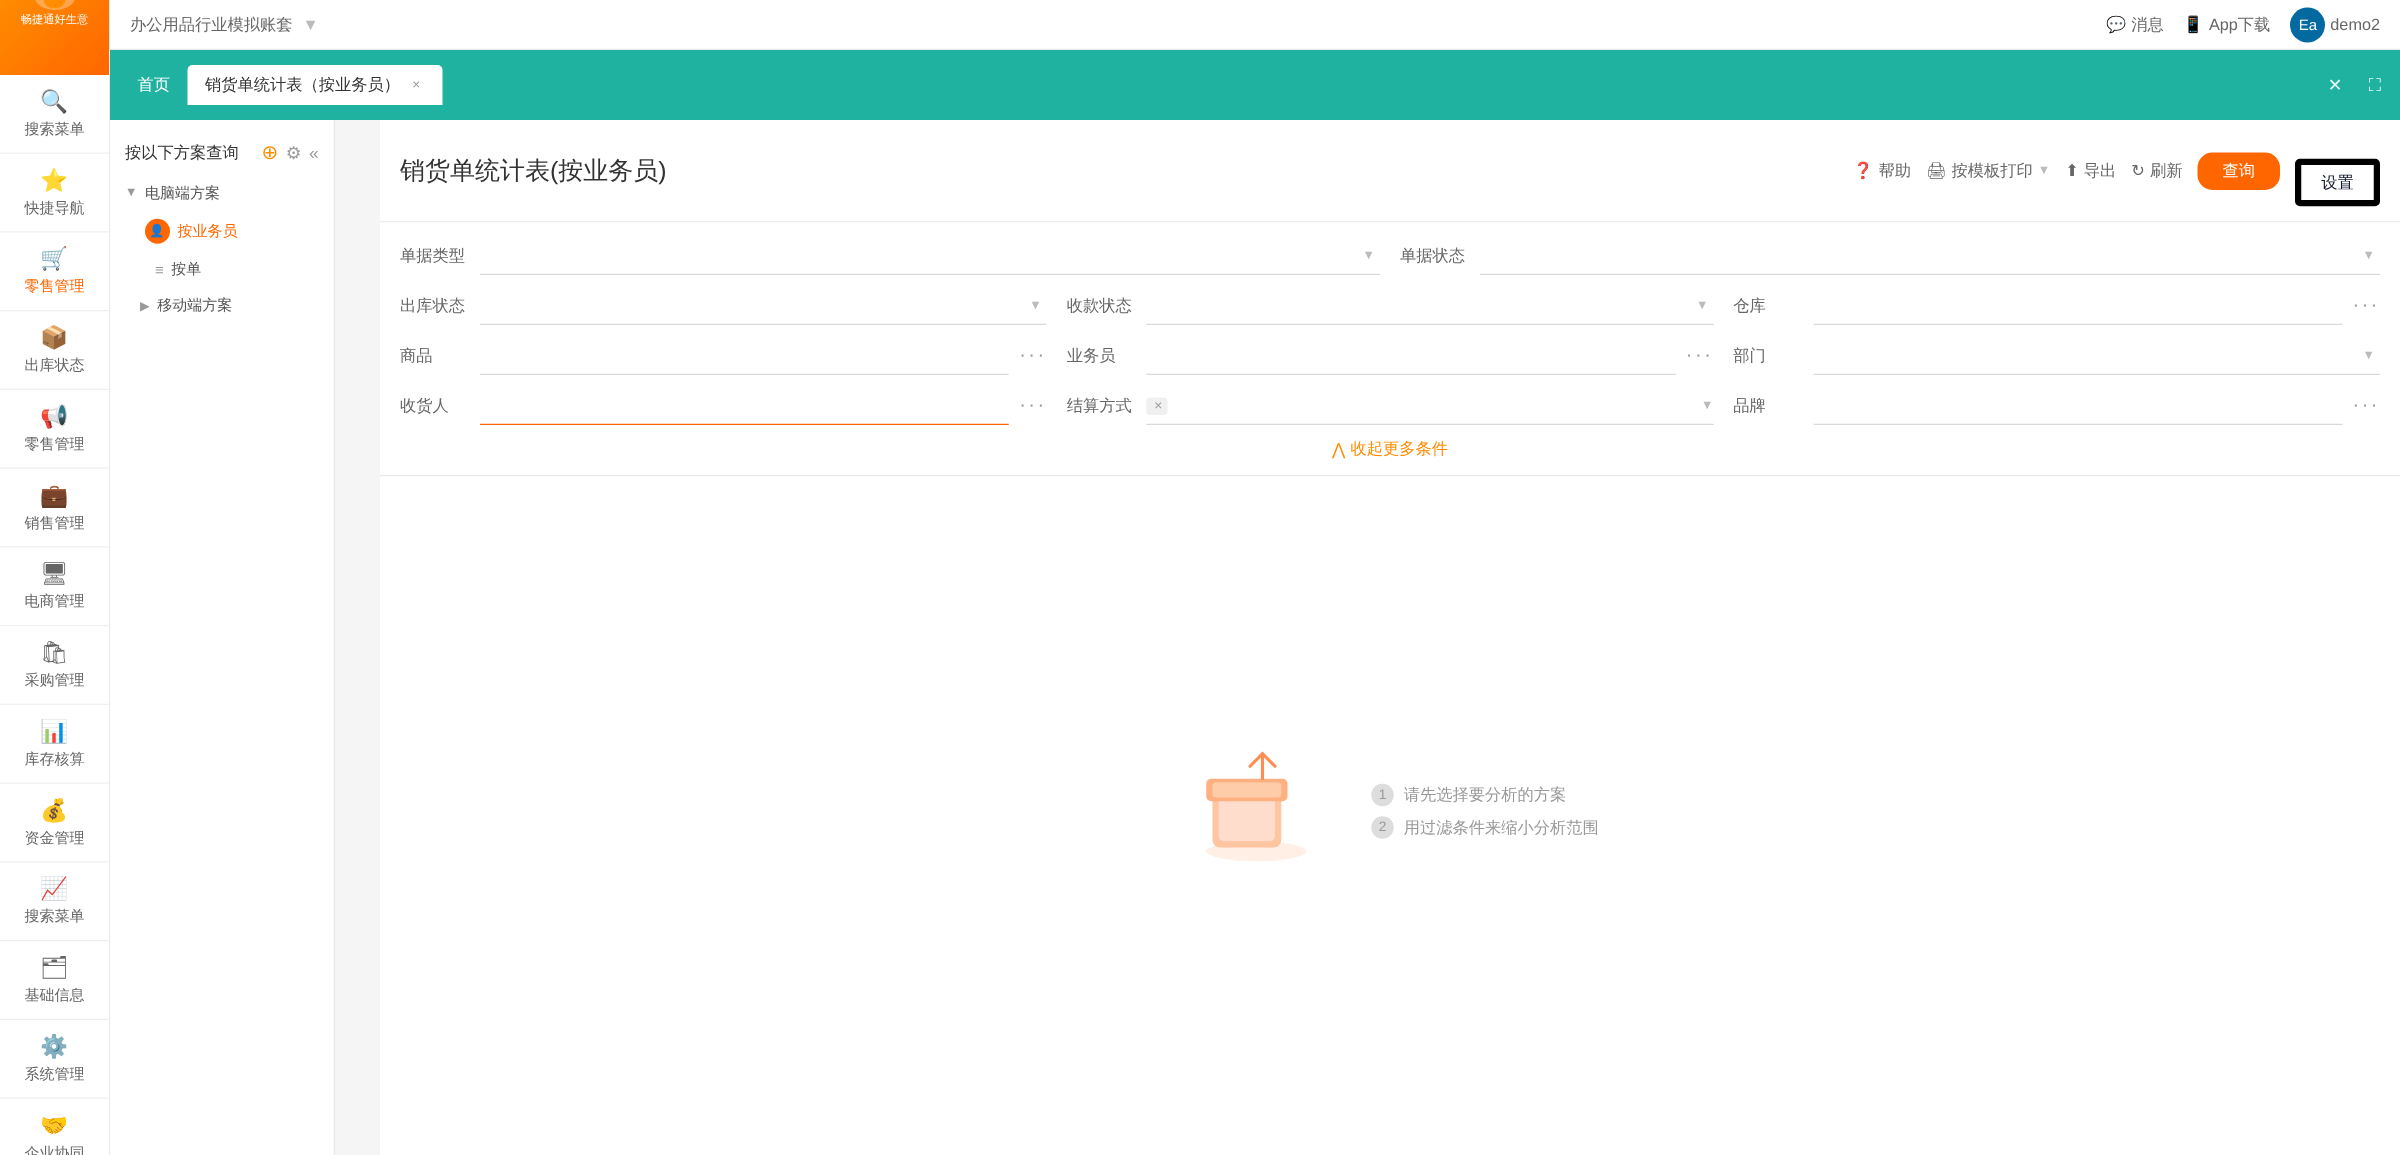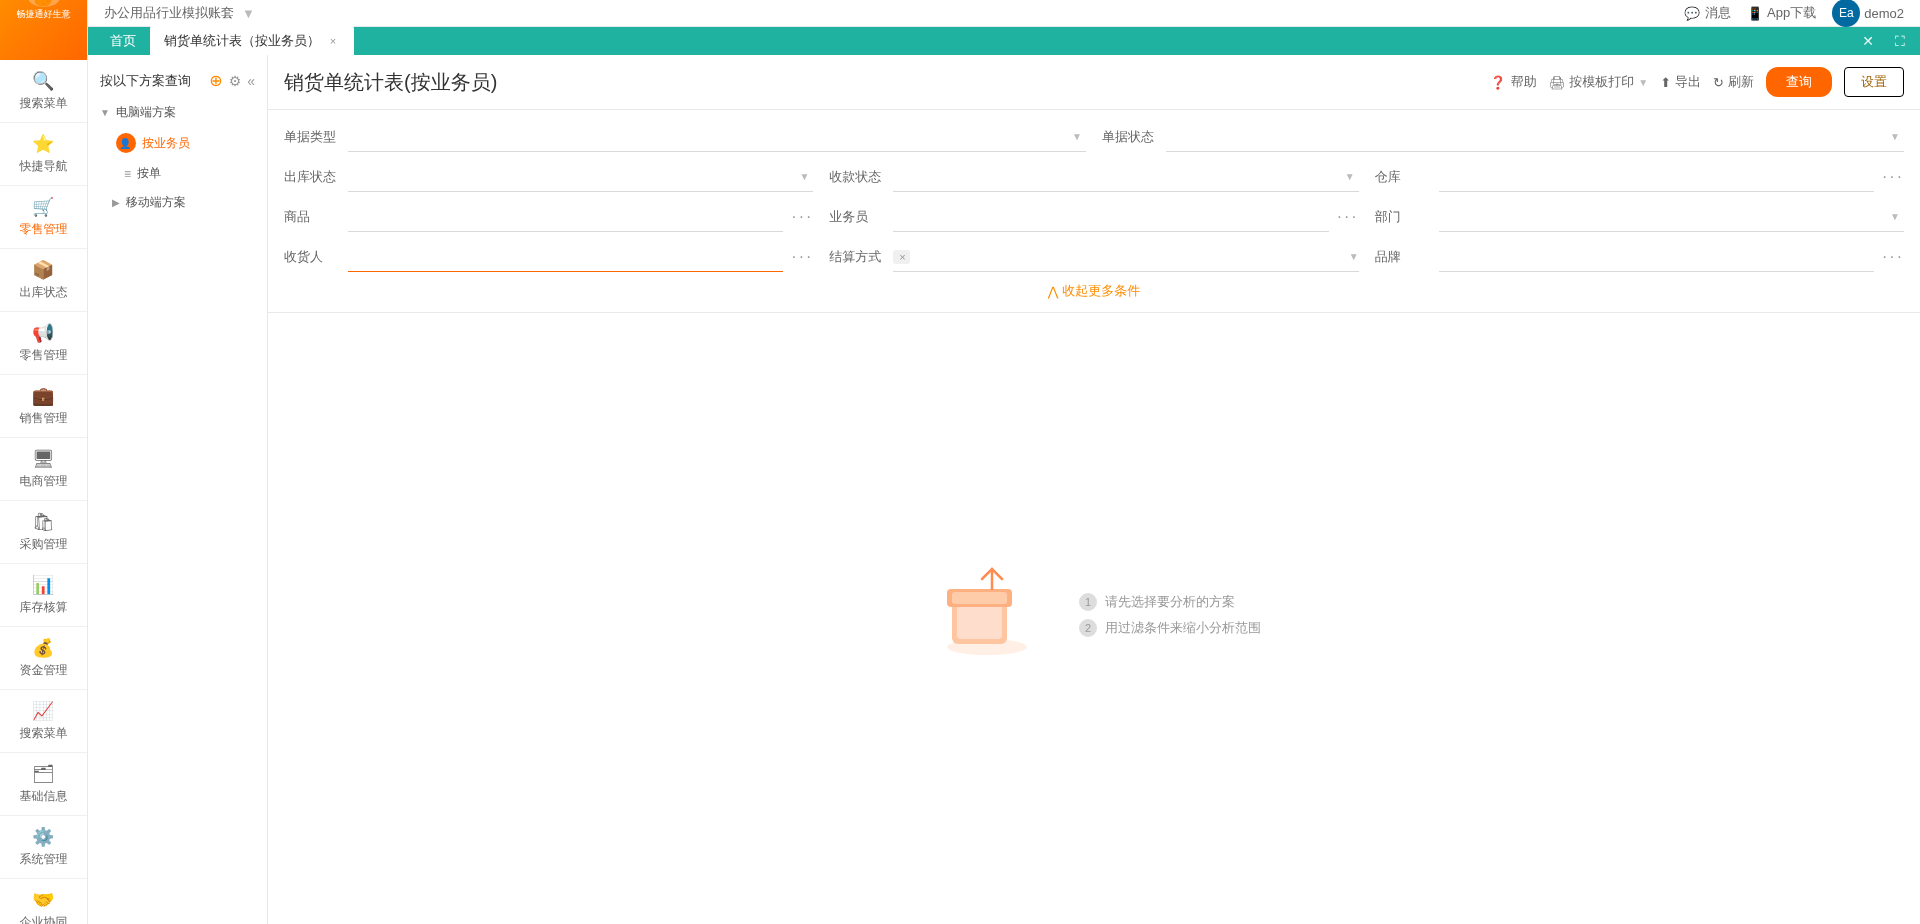--- a/index.html
+++ b/index.html
@@ -59,21 +59,21 @@
     
     .main {
       flex: 1;
       display: flex;
       flex-direction: column;
       overflow: hidden;
     }
 
     
     .topbar {
-      height: 27px;
+      height: 40px;
       background: #fff;
       border-bottom: 1px solid #e8e8e8;
       display: flex;
       align-items: center;
       padding: 0 16px;
       justify-content: space-between;
       flex-shrink: 0;
     }
     .topbar-left {
       display: flex;
@@ -102,21 +102,21 @@
       background: #0369a1;
       display: flex;
       align-items: center;
       justify-content: center;
       color: #fff;
       font-size: 12px;
     }
 
     
     .tabbar {
-      height: 28px;
+      height: 56px;
       background: #20b2a0;
       display: flex;
       align-items: center;
       padding: 0 8px;
       flex-shrink: 0;
     }
     .tab {
       display: flex;
       align-items: center;
       gap: 6px;
@@ -161,20 +161,21 @@
       display: flex;
       align-items: center;
       justify-content: center;
     }
 
     
     .content {
       flex: 1;
       display: flex;
       overflow: hidden;
+      gap: 36px;
     }
 
     
     .left-panel {
       width: 180px;
       background: #fff;
       border-right: 1px solid #e8e8e8;
       flex-shrink: 0;
       padding: 8px 0;
     }
@@ -284,26 +285,27 @@
       background: #ff6600;
       color: #fff;
       border: none;
       border-radius: 12px;
       padding: 6px 20px;
       cursor: pointer;
       font-size: 13px;
     }
     .btn-setting {
       background: #fff;
-      color: #a16207;
-      border: 1px solid #000000;
+      color: #0f172a;
+      border: 5px solid #000000;
       border-radius: 4px;
       padding: 5px 16px;
       cursor: pointer;
       font-size: 13px;
+      margin-top: 19px;
     }
 
     
     .filter-area {
       background: #fff;
       padding: 12px 16px;
       border-bottom: 1px solid #e8e8e8;
     }
     .filter-row {
       display: flex;

